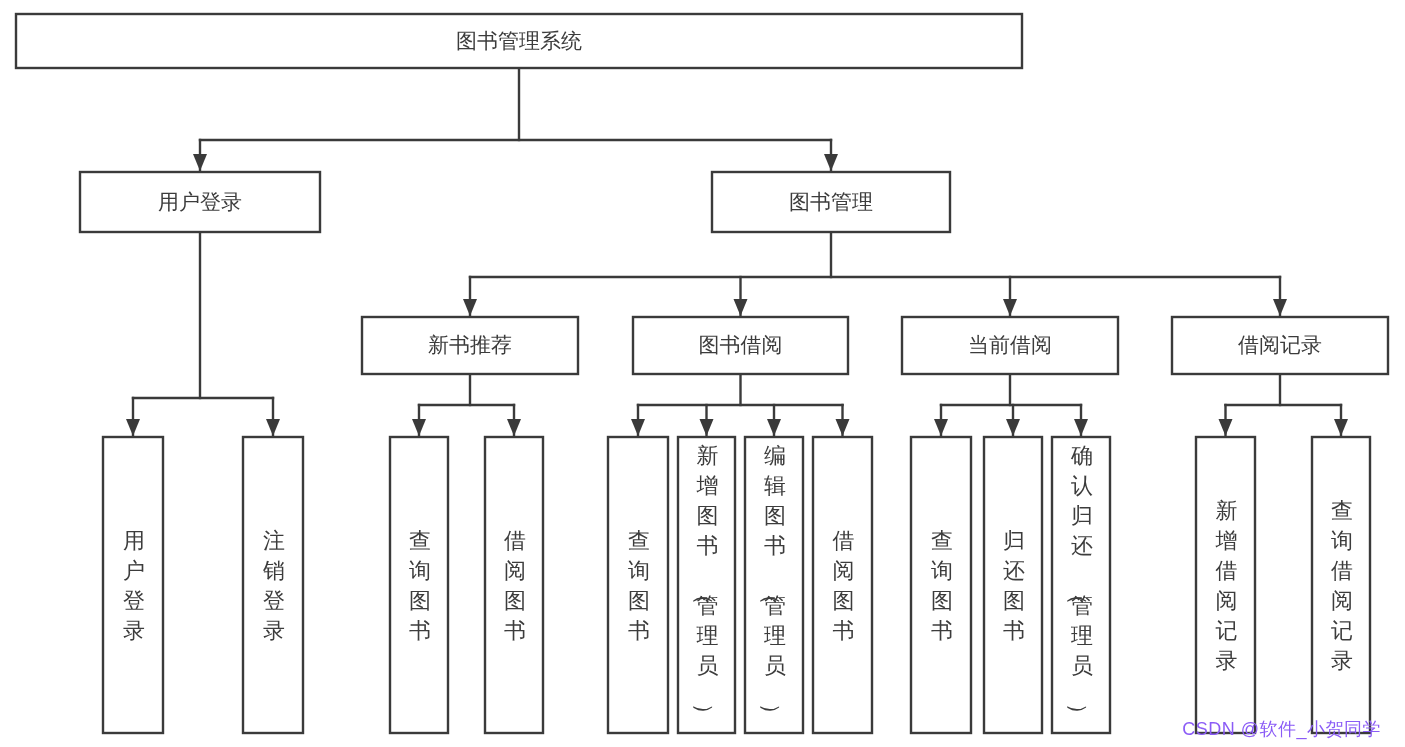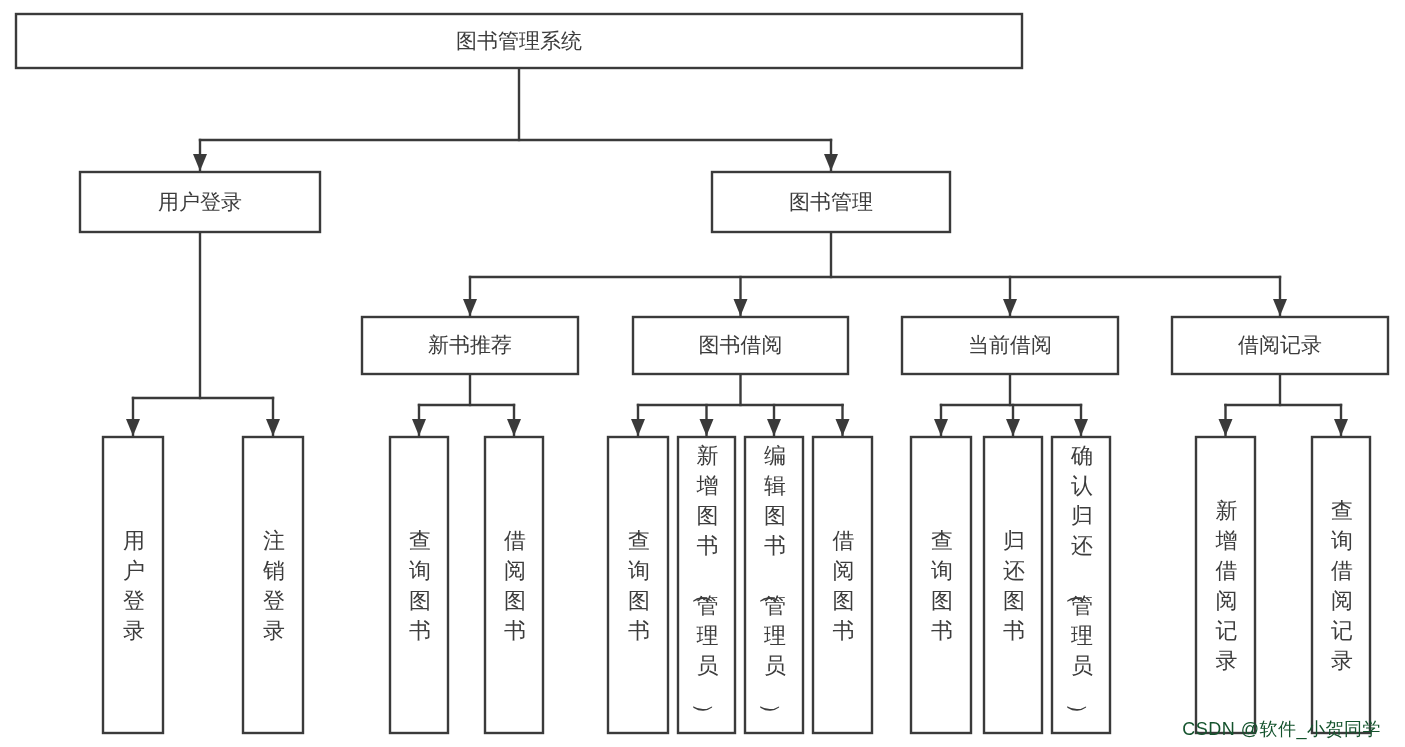--- a/index.html
+++ b/index.html
@@ -53,21 +53,21 @@
     font-size: 22px;
     text-anchor: middle;
     white-space: pre;
   }
   .watermark {
     position: absolute;
     right: 14px;
     bottom: 6px;
     font-family: "Liberation Sans", "DejaVu Sans", sans-serif;
     font-size: 18px;
-    color: #14532d;
+    color: #8b5cf6;
     letter-spacing: 0.5px;
     pointer-events: none;
     user-select: none;
   }
 </style>
 </head>
 <body>
 
 <div id="canvas">
 

